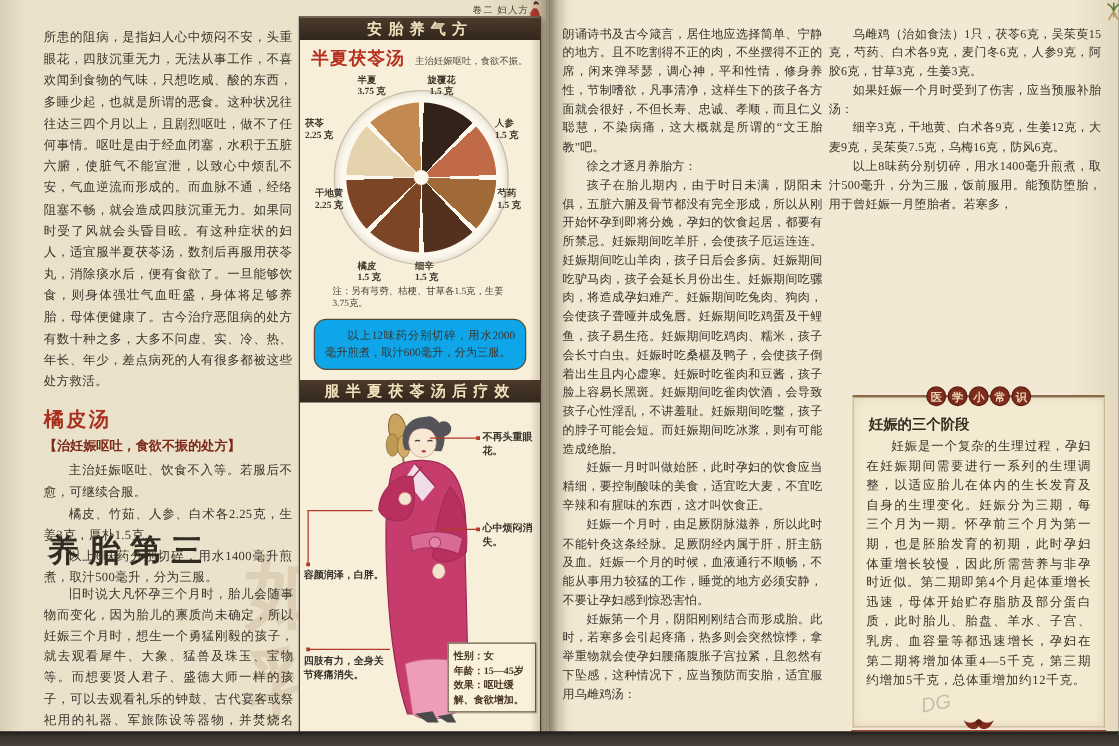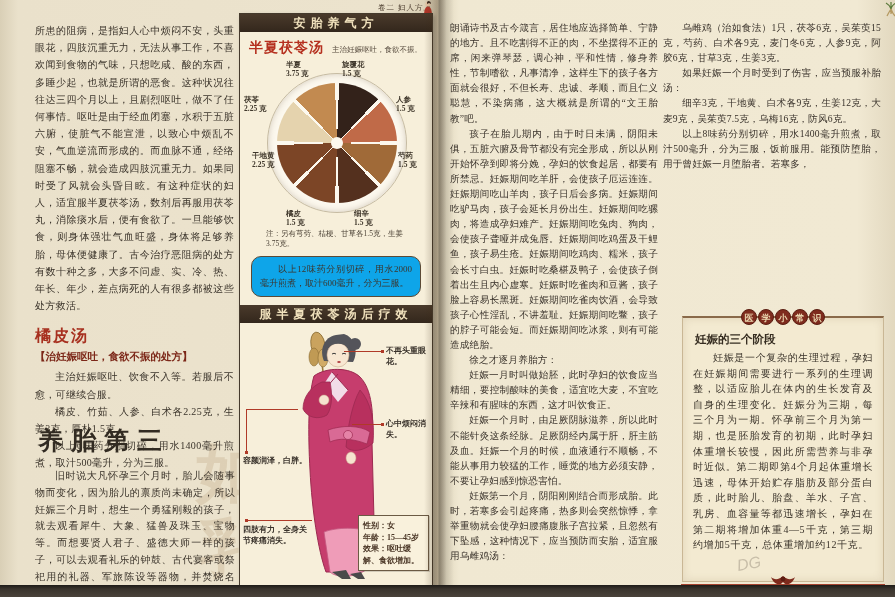--- a/index.html
+++ b/index.html
@@ -47,22 +47,22 @@
   .recipe-name { font-size:14px; font-weight:bold; color:#b5301f; letter-spacing:1px; }
   .recipe-ind { font-size:7.5px; color:#55493c; margin-left:4px; }
   .pie-wrap { position:relative; width:194px; height:168px; margin-top:2px; }
   .plate { position:absolute; left:27px; top:14px; width:140px; height:140px; border-radius:50%;
     background:#fcf8ee; border:1px solid #c6bba2; box-shadow:inset 0 0 6px rgba(120,100,70,.3); }
   .pie { position:absolute; left:37px; top:24px; width:120px; height:120px; border-radius:50%; }
   .hub { position:absolute; left:91px; top:78px; width:12px; height:12px; border-radius:50%;
     background:#fcf8ee; }
   .plabel { position:absolute; font-size:7.5px; line-height:9px; color:#40382c; font-weight:bold; }
   .plabel span { display:block; }
-  .pl0 { left:102px; top:1px; }   .pl1 { left:156px; top:36px; }
-  .pl2 { left:158px; top:92px; }  .pl3 { left:114px; top:150px; }
+  .pl0 { left:102px; top:1px;text-align:center; }   .pl1 { left:156px; top:36px; }
+  .pl2 { left:158px; top:92px; }  .pl3 { left:92px; top:150px; }
   .pl4 { left:46px; top:150px; }  .pl5 { left:12px; top:92px; width:40px; }
   .pl6 { left:4px; top:36px; width:38px; } .pl7 { left:46px; top:1px; }
   .pie-note { padding:2px 26px 0; font-size:7.5px; color:#4a4034; }
   .prep-box { margin:7px 11px 0; border:1.2px solid #5c4a36; border-radius:10px;
     padding:6px 8px; font-size:9px; line-height:13.5px; color:#3c352c; text-indent:2em;
     text-align:justify; background:#0ea5e9; }
   .effect-bar { margin-top:8px; }
   .illus { position:relative; width:194px; height:268px; }
   .callout { position:absolute; font-size:8px; line-height:10.5px; color:#38312a; font-weight:bold; }
   .cline { position:absolute; height:1px; background:#b03a28; }
@@ -225,22 +225,22 @@
     <div class="rp-header">
       <svg width="16" height="15" viewBox="0 0 16 15">
         <path d="M8 7 C7 4 5 2 3 1 M8 7 C9 3 11 2 13 1 M8 7 C8 4 8 2 8 0" stroke="#5a7a3a" stroke-width="1.2" fill="none"></path>
         <path d="M8 7 C6 10 5 12 4 14 M8 7 C9 10 10 12 12 14 M8 7 L8 12" stroke="#b59a62" stroke-width="1.3" fill="none"></path>
       </svg>
 
     </div>
 
     <div class="rcol rcol1">
       <p>朗诵诗书及古今箴言，居住地应选择简单、宁静的地方。且不吃割得不正的肉，不坐摆得不正的席，闲来弹琴瑟，调心神，平和性情，修身养性，节制嗜欲，凡事清净，这样生下的孩子各方面就会很好，不但长寿、忠诚、孝顺，而且仁义聪慧，不染病痛，这大概就是所谓的“文王胎教”吧。</p>
+      <p class="ind">徐之才逐月养胎方：</p>
       <p class="ind">孩子在胎儿期内，由于时日未满，阴阳未俱，五脏六腑及骨节都没有完全形成，所以从刚开始怀孕到即将分娩，孕妇的饮食起居，都要有所禁忌。妊娠期间吃羊肝，会使孩子厄运连连。妊娠期间吃山羊肉，孩子日后会多病。妊娠期间吃驴马肉，孩子会延长月份出生。妊娠期间吃骡肉，将造成孕妇难产。妊娠期间吃兔肉、狗肉，会使孩子聋哑并成兔唇。妊娠期间吃鸡蛋及干鲤鱼，孩子易生疮。妊娠期间吃鸡肉、糯米，孩子会长寸白虫。妊娠时吃桑椹及鸭子，会使孩子倒着出生且内心虚寒。妊娠时吃雀肉和豆酱，孩子脸上容易长黑斑。妊娠期间吃雀肉饮酒，会导致孩子心性淫乱，不讲羞耻。妊娠期间吃鳖，孩子的脖子可能会短。而妊娠期间吃冰浆，则有可能造成绝胎。</p>
-      <p class="ind">徐之才逐月养胎方：</p>
       <p class="ind">妊娠一月时叫做始胚，此时孕妇的饮食应当精细，要控制酸味的美食，适宜吃大麦，不宜吃辛辣和有腥味的东西，这才叫饮食正。</p>
       <p class="ind">妊娠一个月时，由足厥阴脉滋养，所以此时不能针灸这条经脉。足厥阴经内属于肝，肝主筋及血。妊娠一个月的时候，血液通行不顺畅，不能从事用力较猛的工作，睡觉的地方必须安静，不要让孕妇感到惊恐害怕。</p>
       <p class="ind">妊娠第一个月，阴阳刚刚结合而形成胎。此时，若寒多会引起疼痛，热多则会突然惊悸，拿举重物就会使孕妇腰痛腹胀子宫拉紧，且忽然有下坠感，这种情况下，应当预防而安胎，适宜服用乌雌鸡汤：</p>
     </div>
 
     <div class="rcol rcol2">
       <p class="ind">乌雌鸡（治如食法）1只，茯苓6克，吴茱萸15克，芍药、白术各9克，麦门冬6克，人参9克，阿胶6克，甘草3克，生姜3克。</p>
       <p class="ind">如果妊娠一个月时受到了伤害，应当预服补胎汤：</p>
       <p class="ind">细辛3克，干地黄、白术各9克，生姜12克，大麦9克，吴茱萸7.5克，乌梅16克，防风6克。</p>
       <p class="ind">以上8味药分别切碎，用水1400毫升煎煮，取汁500毫升，分为三服，饭前服用。能预防堕胎，用于曾妊娠一月堕胎者。若寒多，</p>

